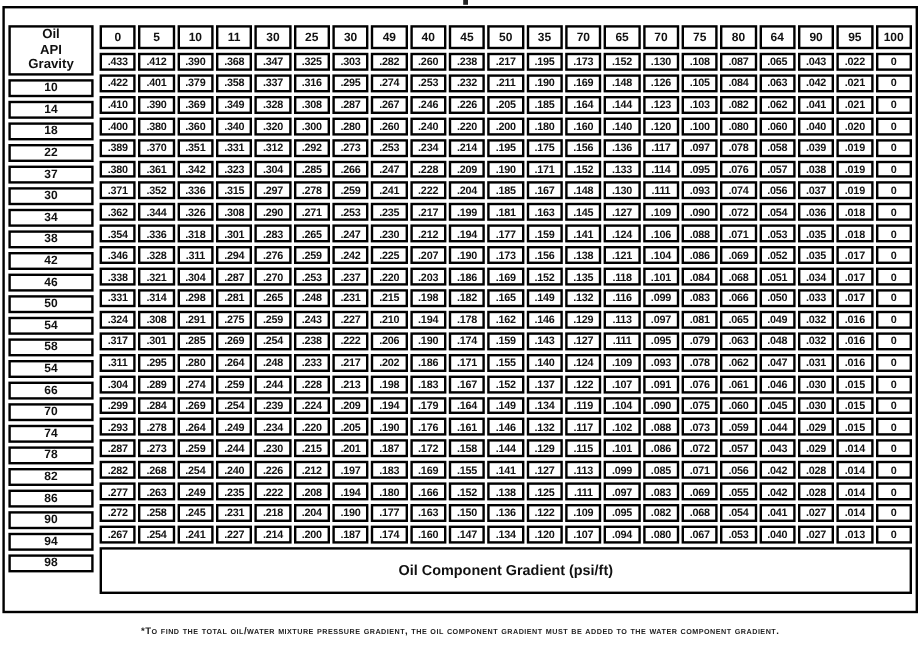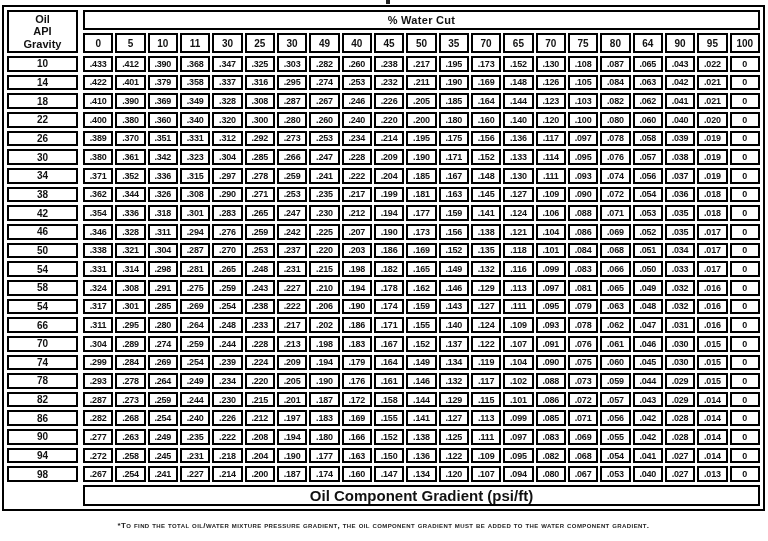--- a/index.html
+++ b/index.html
@@ -3,41 +3,41 @@
 <meta charset="utf-8">
 <style>
   * { margin:0; padding:0; box-sizing:border-box; }
   html,body { width:768px; height:541px; background:#ffffff; overflow:hidden;
     font-family:"Liberation Sans","DejaVu Sans",sans-serif; color:#111; }
   .canvas { position:relative; width:768px; height:541px; background:#fff; }
 
   .title-remnant { position:absolute; left:386px; top:0; width:4px; height:4px; background:#222; }
 
   .outer { position:absolute; left:2px; top:5px; width:763px; height:506px;
-    border:2px solid #000; padding:3px 3px; display:flex; gap:5px; }
+    border:2px solid #000; padding:14px 3px; display:flex; gap:5px; }
 
   .gravity-col { width:71px; display:flex; flex-direction:column; gap:3px; }
   .g-header { height:43px; border:2px solid #000; display:flex; flex-direction:column;
     align-items:center; justify-content:center; font-weight:bold; font-size:11px; line-height:1.15; }
   .g-cell { flex:1; border:2px solid #000; display:flex; align-items:center; justify-content:center;
     font-weight:bold; font-size:10px; }
   .g-spacer { height:21px; }
 
   .main-col { flex:1; display:flex; flex-direction:column; gap:3px; }
   .wc-header { height:20px; border:2px solid #000; display:flex; align-items:center;
     justify-content:center; font-weight:bold; font-size:11px; letter-spacing:0.3px; }
   .num-row, .data-row { display:flex; gap:2px; }
   .num-row { height:20px; }
   .data-row { flex:1;text-align:center; }
   .num-row .cell, .data-row .cell { flex:1; border:2px solid #000; display:flex;
     align-items:center; justify-content:center; overflow:hidden; }
   .num-row .cell { font-weight:bold; font-size:10px; }
   .data-row .cell { font-weight:bold; font-size:9px; letter-spacing:-0.2px; }
-  .bottom-bar { height:21px; border:2px solid #000; display:flex; align-items:center;
-    justify-content:center; font-weight:bold; font-size:15px; }
+  .bottom-bar { height:39px; border:2px solid #000; display:flex; align-items:center;
+    justify-content:center; font-weight:bold; font-size:12px; }
 
   .footnote { position:absolute; left:0; top:521px; width:767px; text-align:center;
     font-size:8px; font-weight:bold; color:#222; font-variant:small-caps;
     letter-spacing:0.4px; }
 </style>
 </head>
 <body>
 
 <div class="canvas">
 
@@ -49,21 +49,21 @@
       <div class="g-header">
         <div>Oil</div>
         <div>API</div>
         <div>Gravity</div>
       </div>
 
     <div class="g-cell">10</div>
         <div class="g-cell">14</div>
         <div class="g-cell">18</div>
         <div class="g-cell">22</div>
-        <div class="g-cell">26</div>
+        <div class="g-cell">37</div>
         <div class="g-cell">30</div>
         <div class="g-cell">34</div>
         <div class="g-cell">38</div>
         <div class="g-cell">42</div>
         <div class="g-cell">46</div>
         <div class="g-cell">50</div>
         <div class="g-cell">54</div>
         <div class="g-cell">58</div>
         <div class="g-cell">54</div>
         <div class="g-cell">66</div>
@@ -72,21 +72,20 @@
         <div class="g-cell">78</div>
         <div class="g-cell">82</div>
         <div class="g-cell">86</div>
         <div class="g-cell">90</div>
         <div class="g-cell">94</div>
         <div class="g-cell">98</div>
         <div class="g-spacer"></div>
       </div>
 
     <div class="main-col">
-      <div class="wc-header">% Water Cut</div>
       <div class="num-row">
 
       <div class="cell">0</div>
           <div class="cell">5</div>
           <div class="cell">10</div>
           <div class="cell">11</div>
           <div class="cell">30</div>
           <div class="cell">25</div>
           <div class="cell">30</div>
           <div class="cell">49</div>

